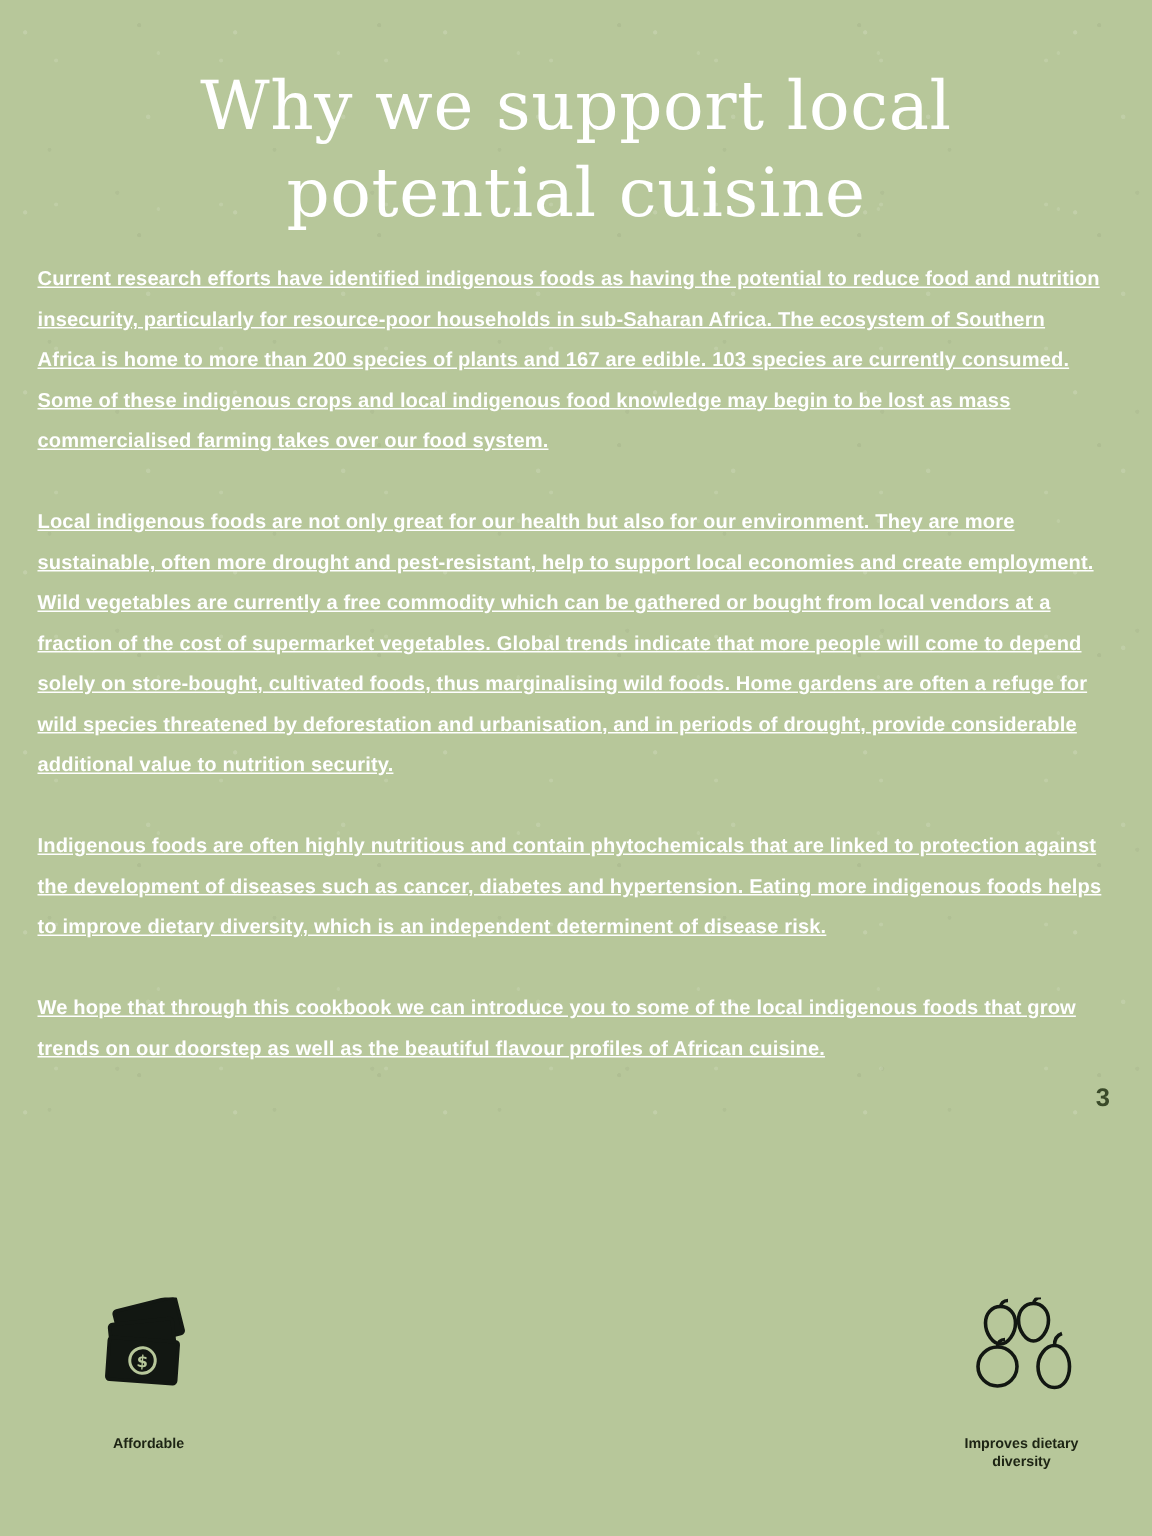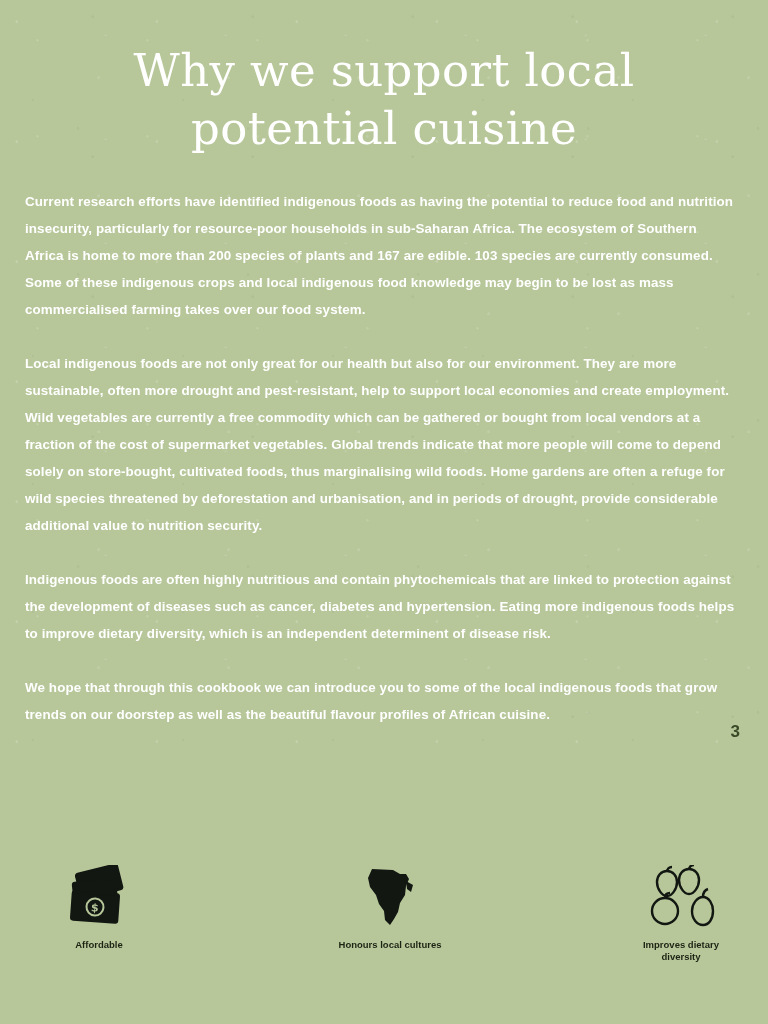--- a/index.html
+++ b/index.html
@@ -59,21 +59,22 @@
     left: 25px;
     right: 32px;
     top: 172px;
     color: #ffffff;
     font-size: 13.4px;
     font-weight: bold;
     line-height: 27px;
     letter-spacing: 0.1px;
   }
   .body-copy p {
-    margin: 16px 0 27px 0;
+    margin: 0 0 27px 0;
+    text-decoration: underline;
   }
 
   .icon-row {
     position: absolute;
     left: 40px;
     right: 28px;
     top: 862px;
     display: flex;
     justify-content: space-between;
     align-items: flex-start;
@@ -84,21 +85,21 @@
     flex-direction: column;
     align-items: center;
   }
   .icon-art {
     height: 70px;
     display: flex;
     align-items: center;
     justify-content: center;
   }
   .icon-caption {
-    margin-top: 7px;
+    margin-top: 25px;
     text-align: center;
     color: #1d2414;
     font-size: 9.5px;
     font-weight: bold;
     line-height: 12px;
     max-width: 104px;
   }
 
   .page-number {
     position: absolute;
@@ -141,29 +142,20 @@
             <circle cx="33" cy="42" r="8.5" fill="none" stroke="#b7c79a" stroke-width="2"></circle>
             <text x="33" y="46.5" text-anchor="middle" font-family="DejaVu Sans, sans-serif" font-size="11" font-weight="bold" fill="#b7c79a">$</text>
           </g>
         </svg>
       </div>
       <div class="icon-caption">Affordable</div>
     </div>
 
 
 
-    <div class="icon-item">
-      <div class="icon-art">
-        <svg width="62" height="64" viewBox="0 0 62 64" fill="none" xmlns="http://www.w3.org/2000/svg">
-          <path d="M13 4 L34 5 L41 9 L47 9 L50 14 L47 21 L46 30 L41 38 L39 47 L35 54 L31 60 L26 55 L25 46 L20 39 L17 30 L11 22 L9 13 Z" fill="#121712"></path>
-          <path d="M47 16 L54 20 L52 27 L48 24 Z" fill="#121712"></path>
-        </svg>
-      </div>
-      <div class="icon-caption">Honours local cultures</div>
-    </div>
 
 
     <div class="icon-item">
       <div class="icon-art">
         <svg width="72" height="64" viewBox="0 0 72 64" fill="none" xmlns="http://www.w3.org/2000/svg">
           <g stroke="#121712" stroke-width="2.4" fill="none">
             <path d="M22 6 C16 6 12 11 12 17 C12 24 17 31 22 31 C27 31 32 24 32 17 C32 11 28 6 22 6 Z"></path>
             <path d="M22 7 C22 4 24 2 27 2"></path>
             <path d="M44 4 C38 4 34 9 34 15 C34 22 39 29 44 29 C49 29 54 22 54 15 C54 9 50 4 44 4 Z"></path>
             <path d="M44 5 C44 2 46 0 49 0"></path>

